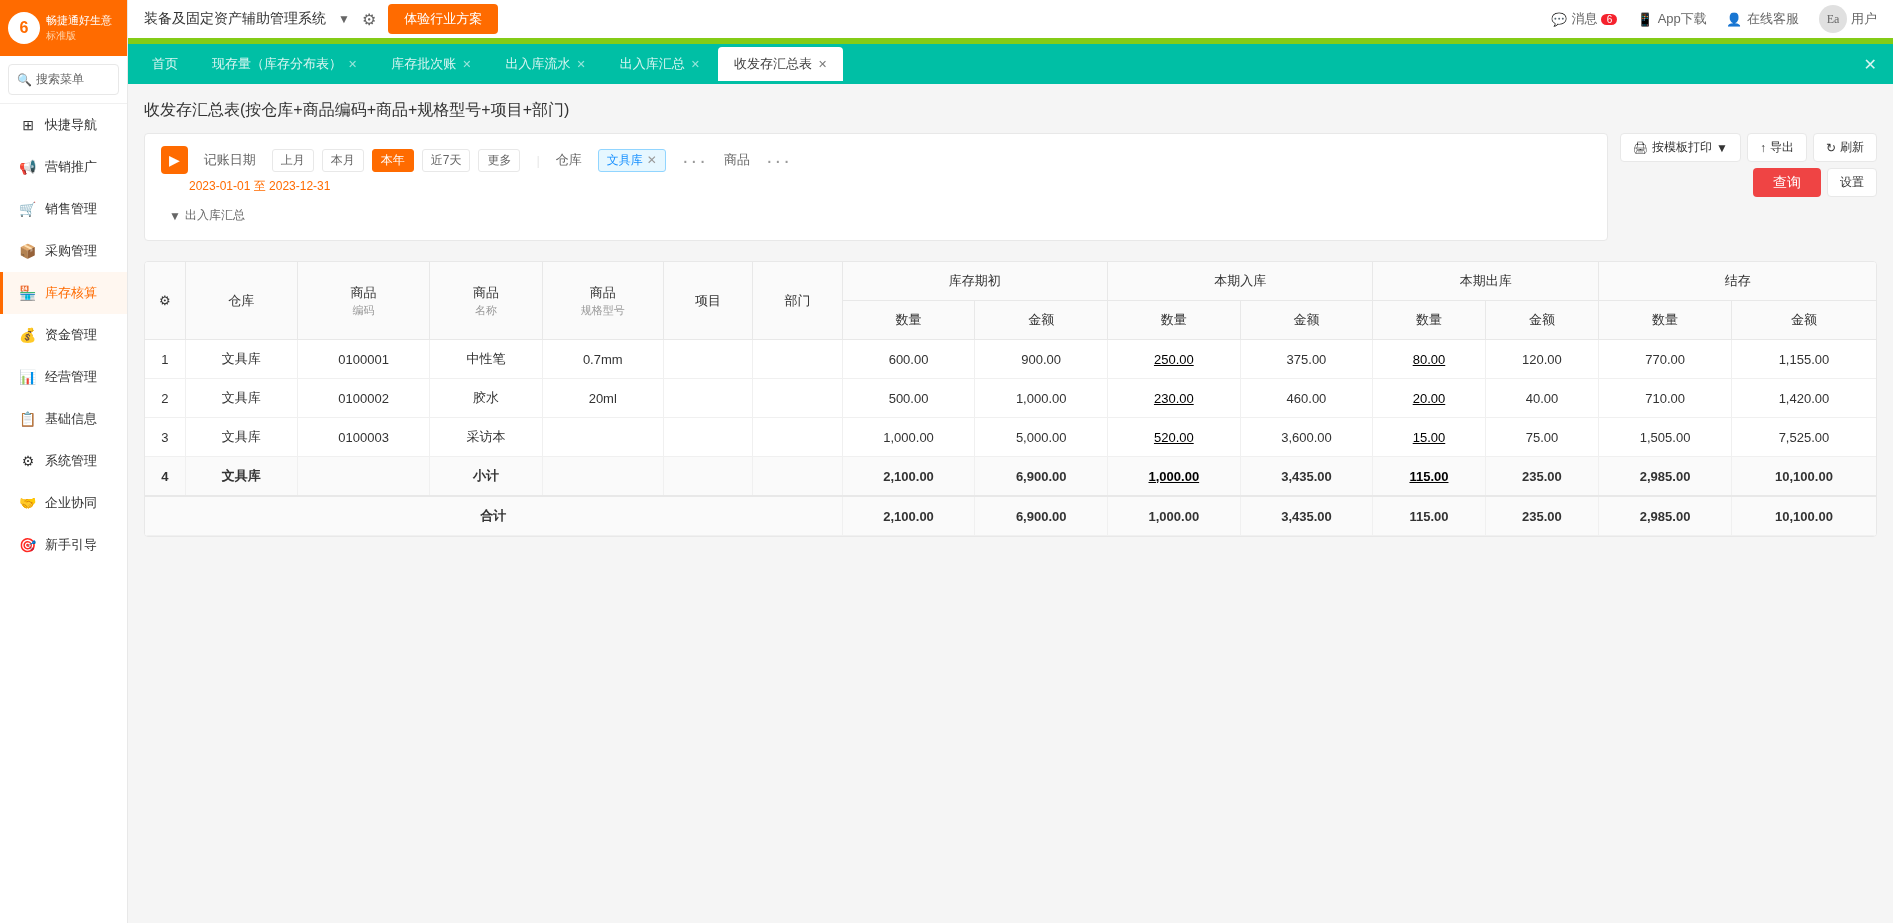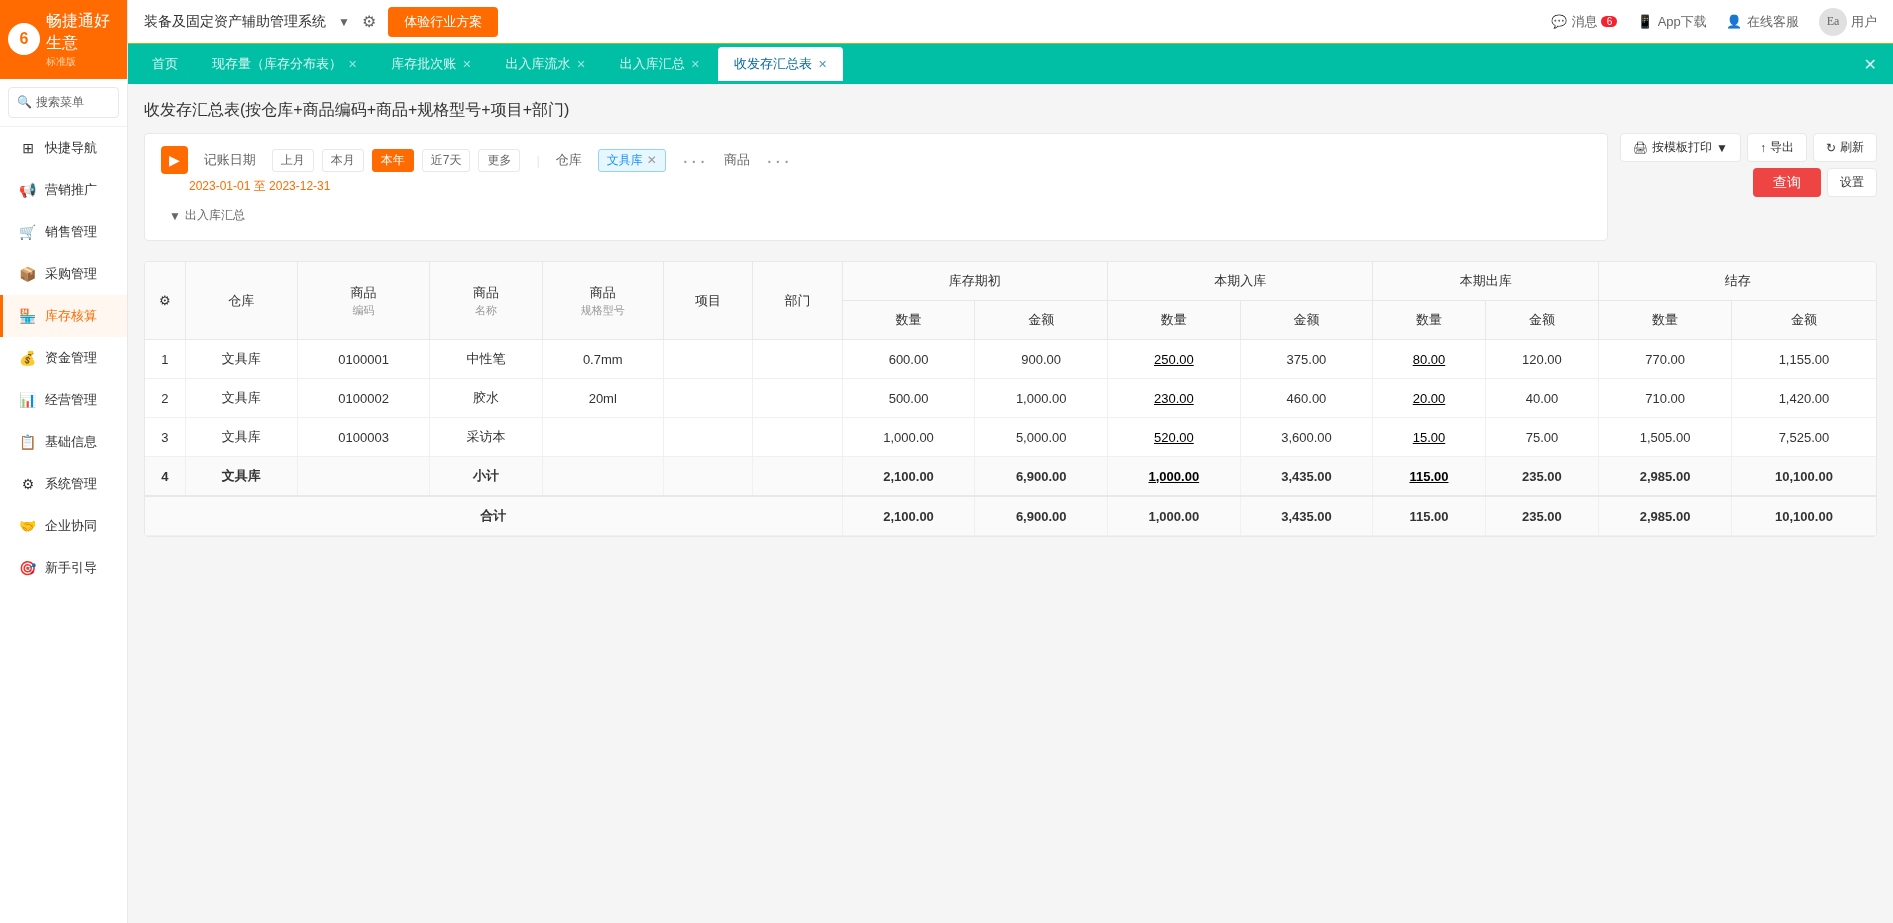--- a/index.html
+++ b/index.html
@@ -30,21 +30,21 @@
       display: flex;
       align-items: center;
       justify-content: center;
       color: #ff6b00;
       font-weight: bold;
       font-size: 16px;
       flex-shrink: 0;
     }
     .sidebar-logo-text {
       color: #fff;
-      font-size: 16px;
+      font-size: 11px;
       line-height: 1.4;
     }
     .sidebar-logo-sub {
       color: #ffd4a8;
       font-size: 10px;
     }
     .sidebar-search {
       padding: 8px;
       border-bottom: 1px solid #f0f0f0;
     }
@@ -89,21 +89,21 @@
     .main {
       flex: 1;
       display: flex;
       flex-direction: column;
       overflow: hidden;
     }
 
     
     .top-header {
       background: #fff;
-      border-bottom: 1px solid #84cc16;
+      border-bottom: 6px solid #84cc16;
       padding: 0 16px;
       display: flex;
       align-items: center;
       justify-content: space-between;
       height: 44px;
       flex-shrink: 0;
     }
     .header-left {
       display: flex;
       align-items: center;
@@ -177,21 +177,21 @@
       cursor: pointer;
       border-radius: 4px 4px 0 0;
       display: flex;
       align-items: center;
       gap: 6px;
       font-size: 13px;
       white-space: nowrap;
     }
     .tab-item.active {
       background: #fff;
-      color: #0369a1;
+      color: #404040;
     }
     .tab-close {
       font-size: 11px;
       opacity: 0.7;
       cursor: pointer;
     }
     .tab-bar-close {
       margin-left: auto;
       color: rgba(255,255,255,0.85);
       font-size: 16px;

